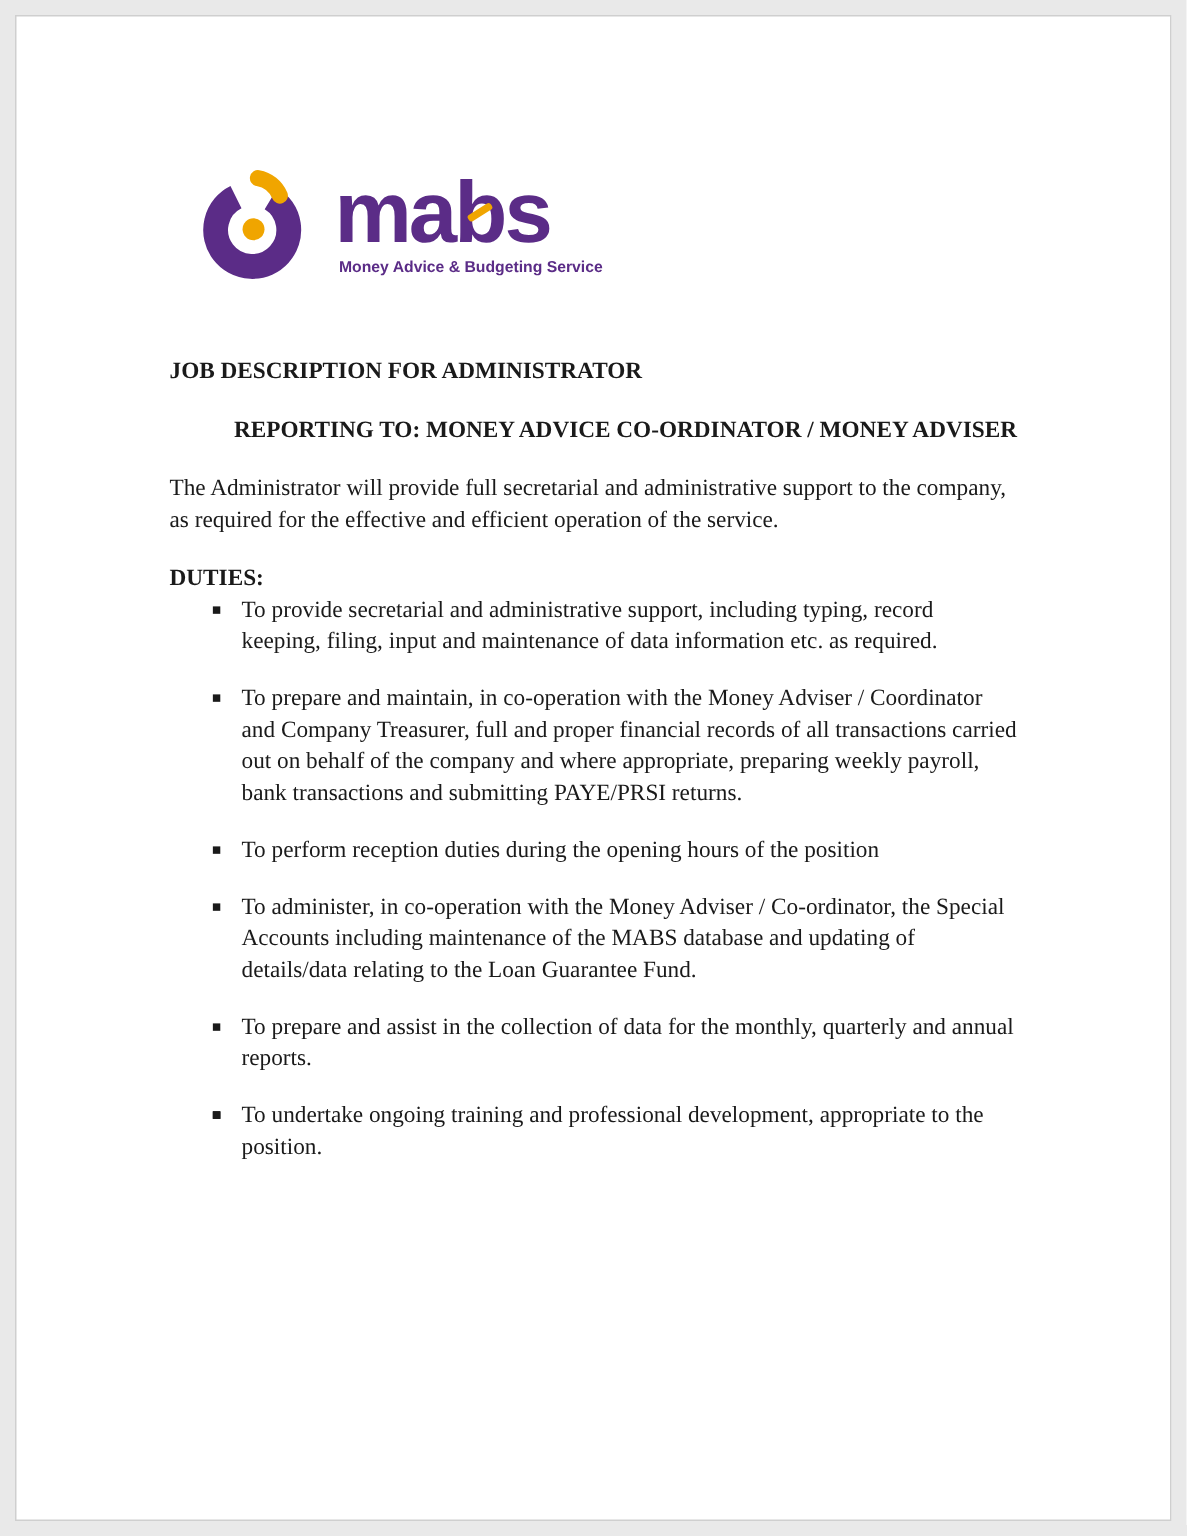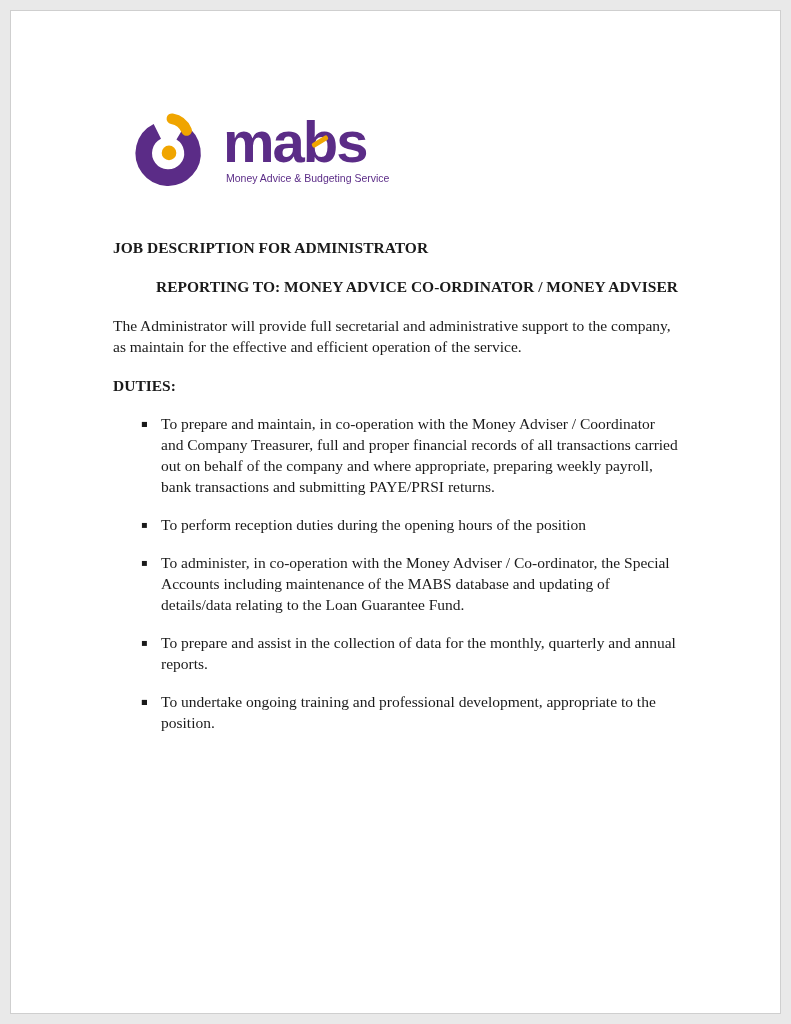--- a/index.html
+++ b/index.html
@@ -43,21 +43,21 @@
     left: 88px;
     top: 24px;
     width: 18px;
     height: 5px;
     background: #f0a500;
     transform: rotate(-32deg);
     border-radius: 2px;
   }
   .tagline {
     font-family: "Liberation Sans", "DejaVu Sans", sans-serif;
-    font-weight: 400;
+    font-weight: 700;
     font-size: 10.5px;
     line-height: 13px;
     color: #5b2c87;
     margin-top: 3px;
     margin-left: 3px;
   }
 
   
   .doc { font-size: 15.5px; line-height: 21px; }
   .heading { font-weight: 700; }
@@ -103,27 +103,28 @@
       <span class="tagline">Money Advice &amp; Budgeting Service</span>
     </div>
   </div>
 
   <div class="doc">
 
     <p class="heading doc-title">JOB DESCRIPTION FOR ADMINISTRATOR</p>
 
     <p class="heading reporting">REPORTING TO: MONEY ADVICE CO-ORDINATOR / MONEY ADVISER</p>
 
-    <p class="summary-body">The Administrator will provide full secretarial and administrative support to the company, as maintain for the effective and efficient operation of the service.</p>
+    <p class="summary-body">The Administrator will provide full secretarial and administrative support to the company, as required for the effective and efficient operation of the service.</p>
 
     <p class="heading duties-head">DUTIES:</p>
 
     <ul class="duties">
       <li>
         <span class="bullet">▪</span>
+        <span>To provide secretarial and administrative support, including typing, record keeping, filing, input and maintenance of data information etc. as required.</span>
       </li>
       <li>
         <span class="bullet">▪</span>
         <span>To prepare and maintain, in co-operation with the Money Adviser / Coordinator and Company Treasurer, full and proper financial records of all transactions carried out on behalf of the company and where appropriate, preparing weekly payroll, bank transactions and submitting PAYE/PRSI returns.</span>
       </li>
       <li>
         <span class="bullet">▪</span>
         <span>To perform reception duties during the opening hours of the position</span>
       </li>
       <li>

